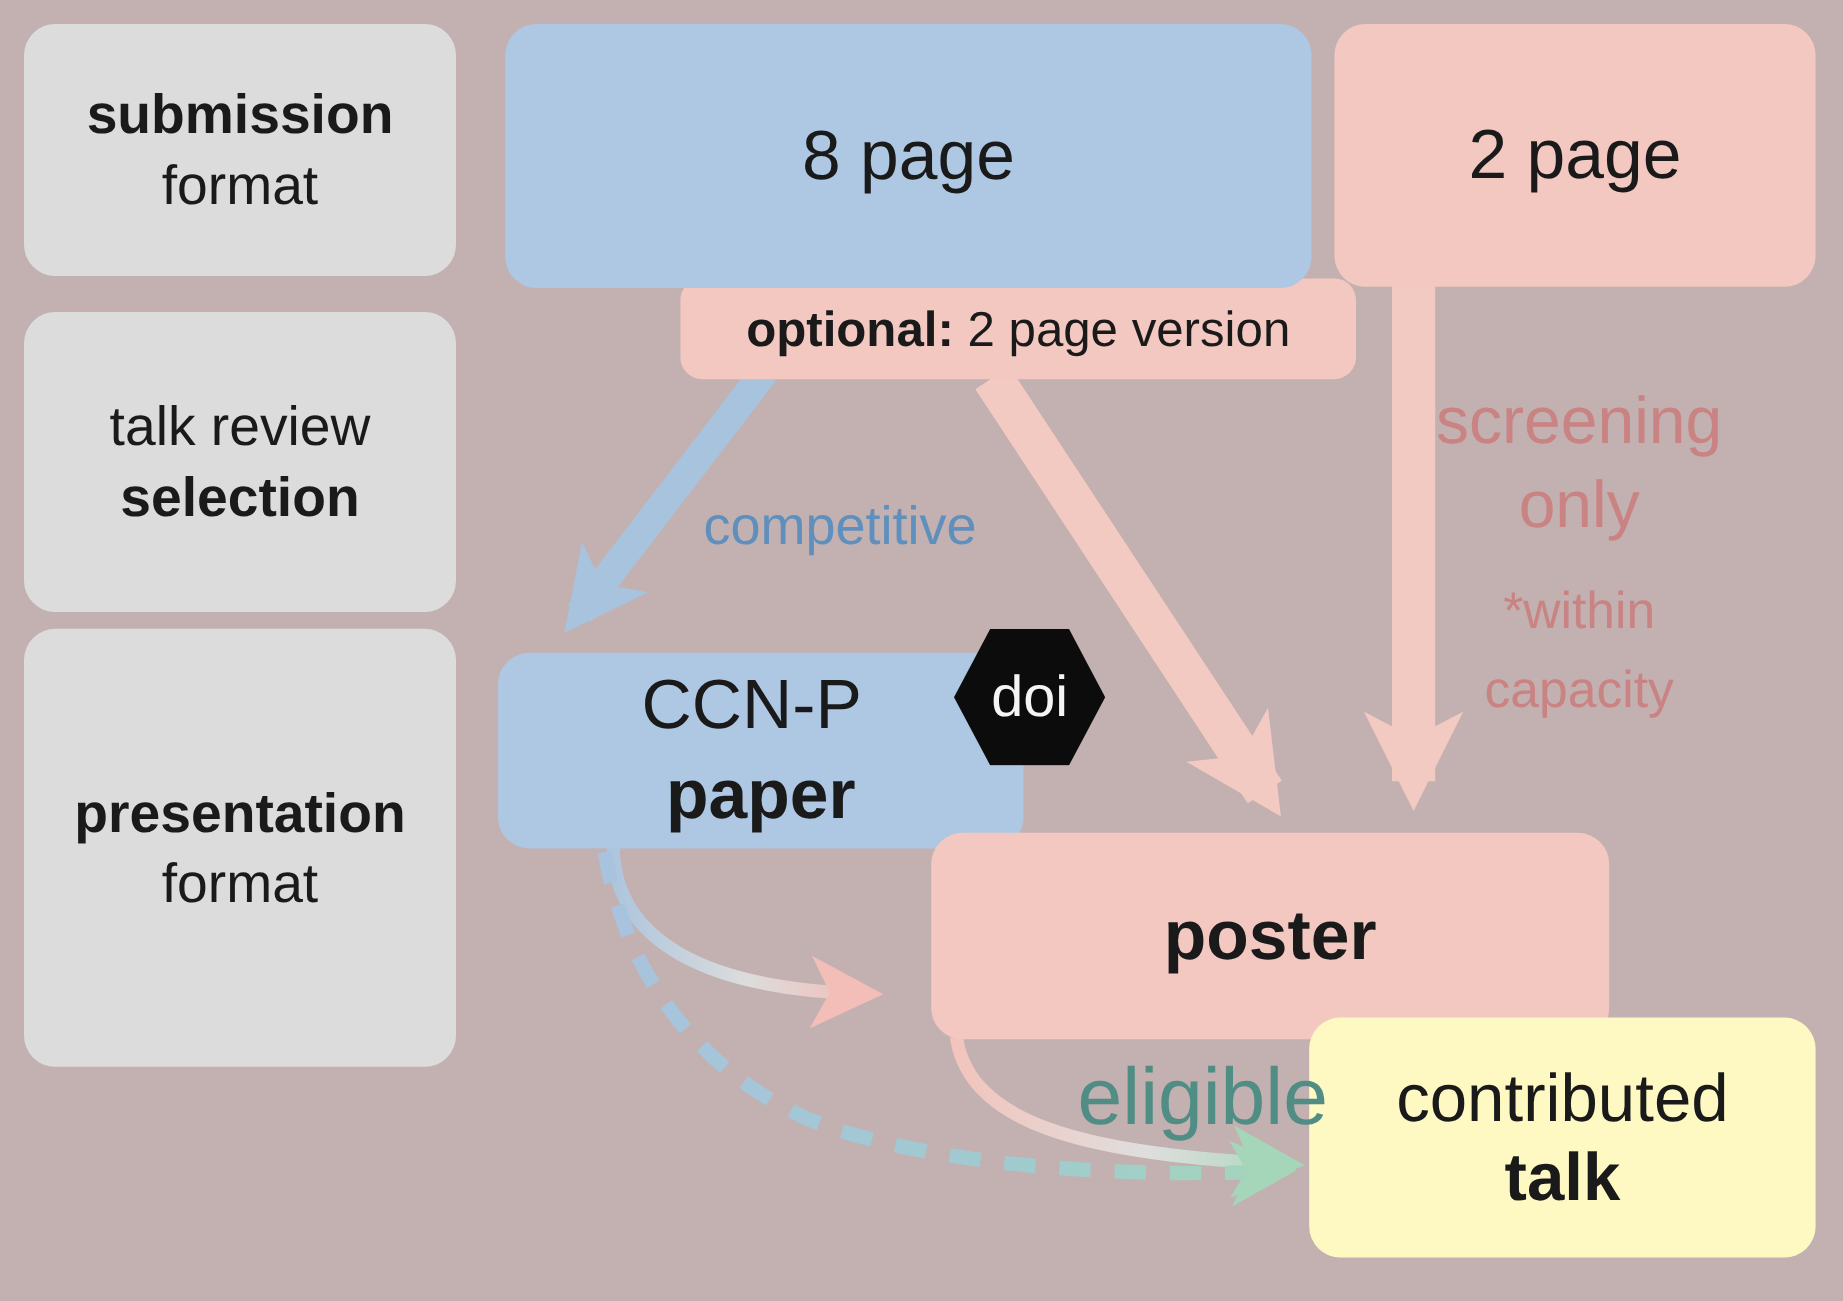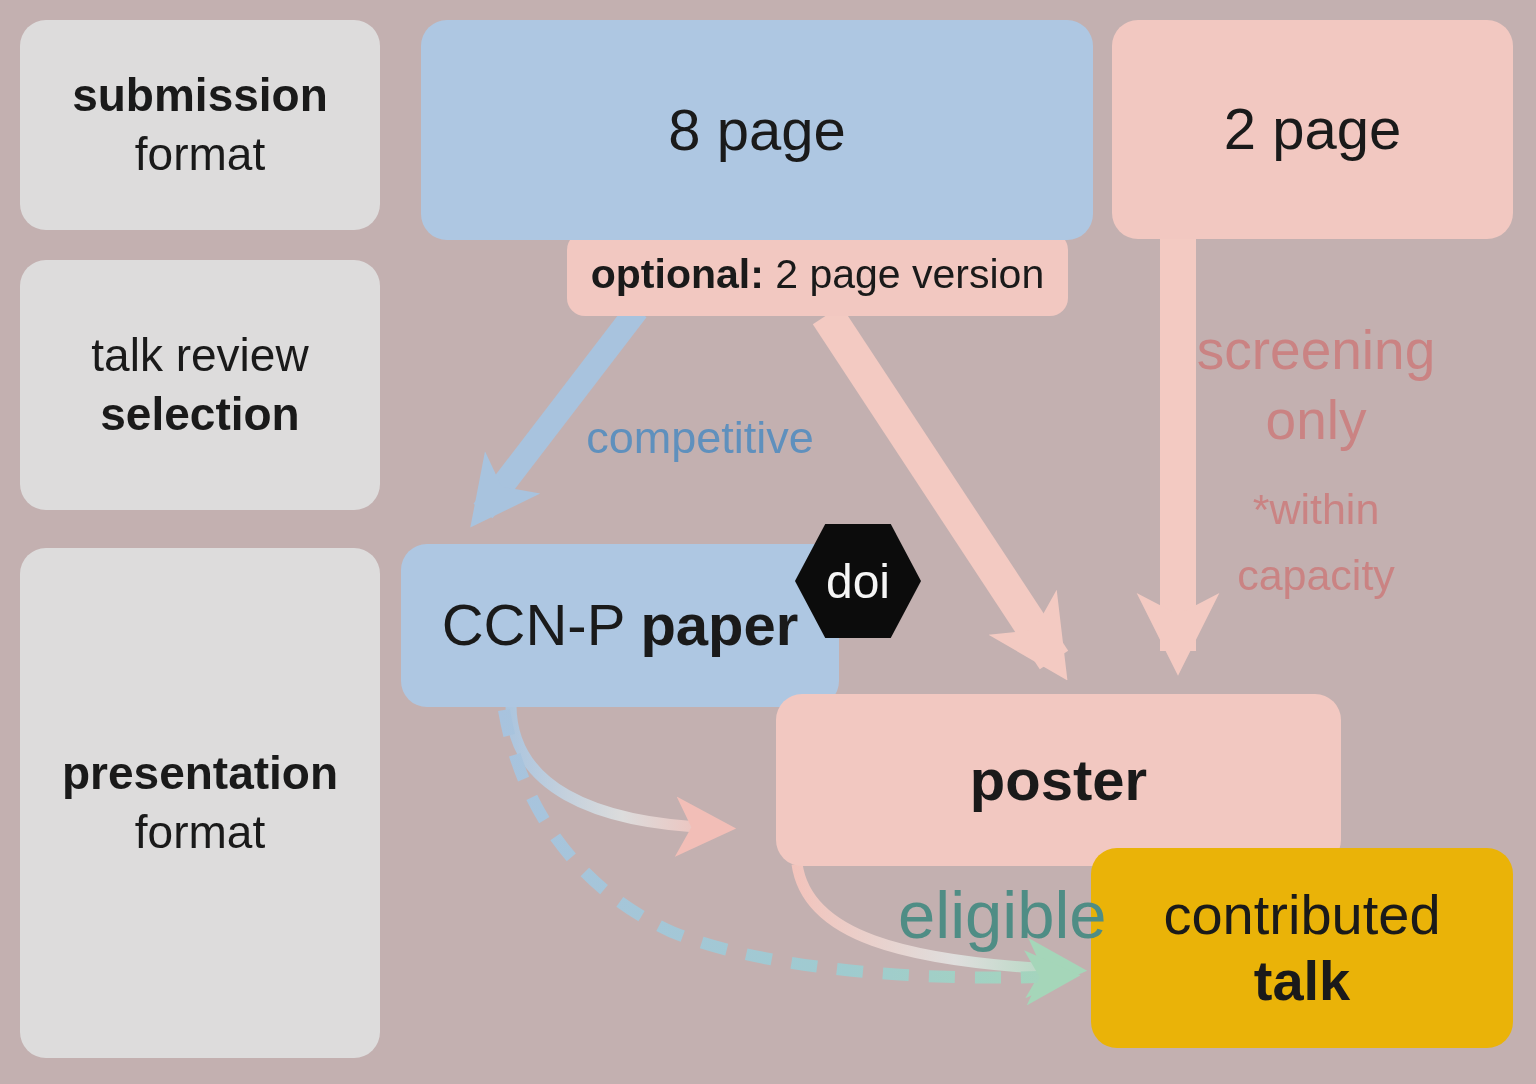--- a/index.html
+++ b/index.html
@@ -11,29 +11,29 @@
   }
   .arrows{position:absolute;left:0;top:0;width:1536px;height:1084px;}
   .box{
     position:absolute;display:flex;flex-direction:column;
     align-items:center;justify-content:center;text-align:center;
     border-radius:26px;line-height:1.28;
   }
   .gray{background:#dddcdc;font-size:46px;}
   .blue{background:#aec7e2;}
   .pink{background:#f2c8c1;}
-  .green{background:#eab308;}
+  .green{background:#fef9c3;}
   .bold{font-weight:700;}
   #b-sub{left:20px;top:20px;width:360px;height:210px;}
   #b-peer{left:20px;top:260px;width:360px;height:250px;}
-  #b-pres{left:20px;top:548px;width:360px;height:510px;}
+  #b-pres{left:20px;top:524px;width:360px;height:365px;}
   #b-8p{left:421px;top:20px;width:672px;height:220px;font-size:58px;text-align:center;}
   #b-2p{left:1112px;top:20px;width:401px;height:219px;font-size:58px;}
-  #b-opt{left:567px;top:232px;width:501px;height:84px;border-radius:18px;font-size:41px;flex-direction:row;}
-  #b-ccnp{left:401px;top:544px;width:438px;height:163px;font-size:58px;flex-direction:row;}
+  #b-opt{left:567px;top:232px;width:563px;height:84px;border-radius:18px;font-size:41px;flex-direction:row;}
+  #b-ccnp{left:415px;top:544px;width:438px;height:163px;font-size:58px;flex-direction:column;}
   #b-poster{left:776px;top:694px;width:565px;height:172px;font-size:58px;font-weight:700;}
   #b-talk{left:1091px;top:848px;width:422px;height:200px;font-size:56px;line-height:1.18;}
   #hex{
     position:absolute;left:795px;top:524px;width:126px;height:114px;
     background:#0c0c0c;color:#f5f5f5;font-size:48px;
     display:flex;align-items:center;justify-content:center;
     clip-path:polygon(24% 0,76% 0,100% 50%,76% 100%,24% 100%,0 50%);
   }
   .lbl{position:absolute;text-align:center;}
   #lbl-competitive{left:555px;top:412px;width:290px;font-size:45px;color:#5f90bd;}

